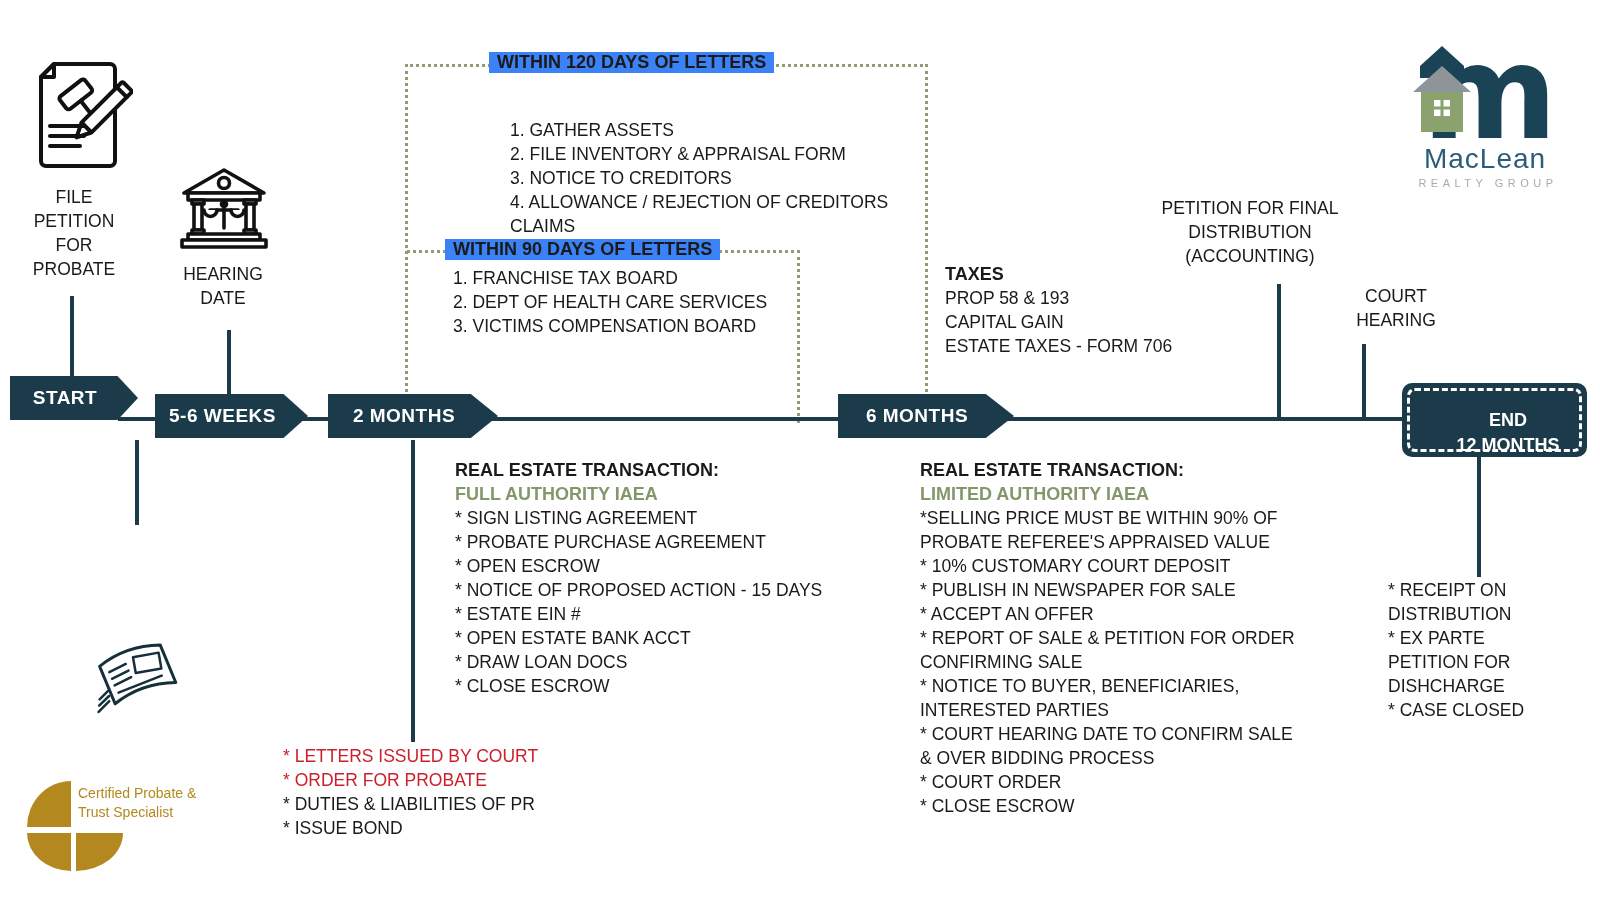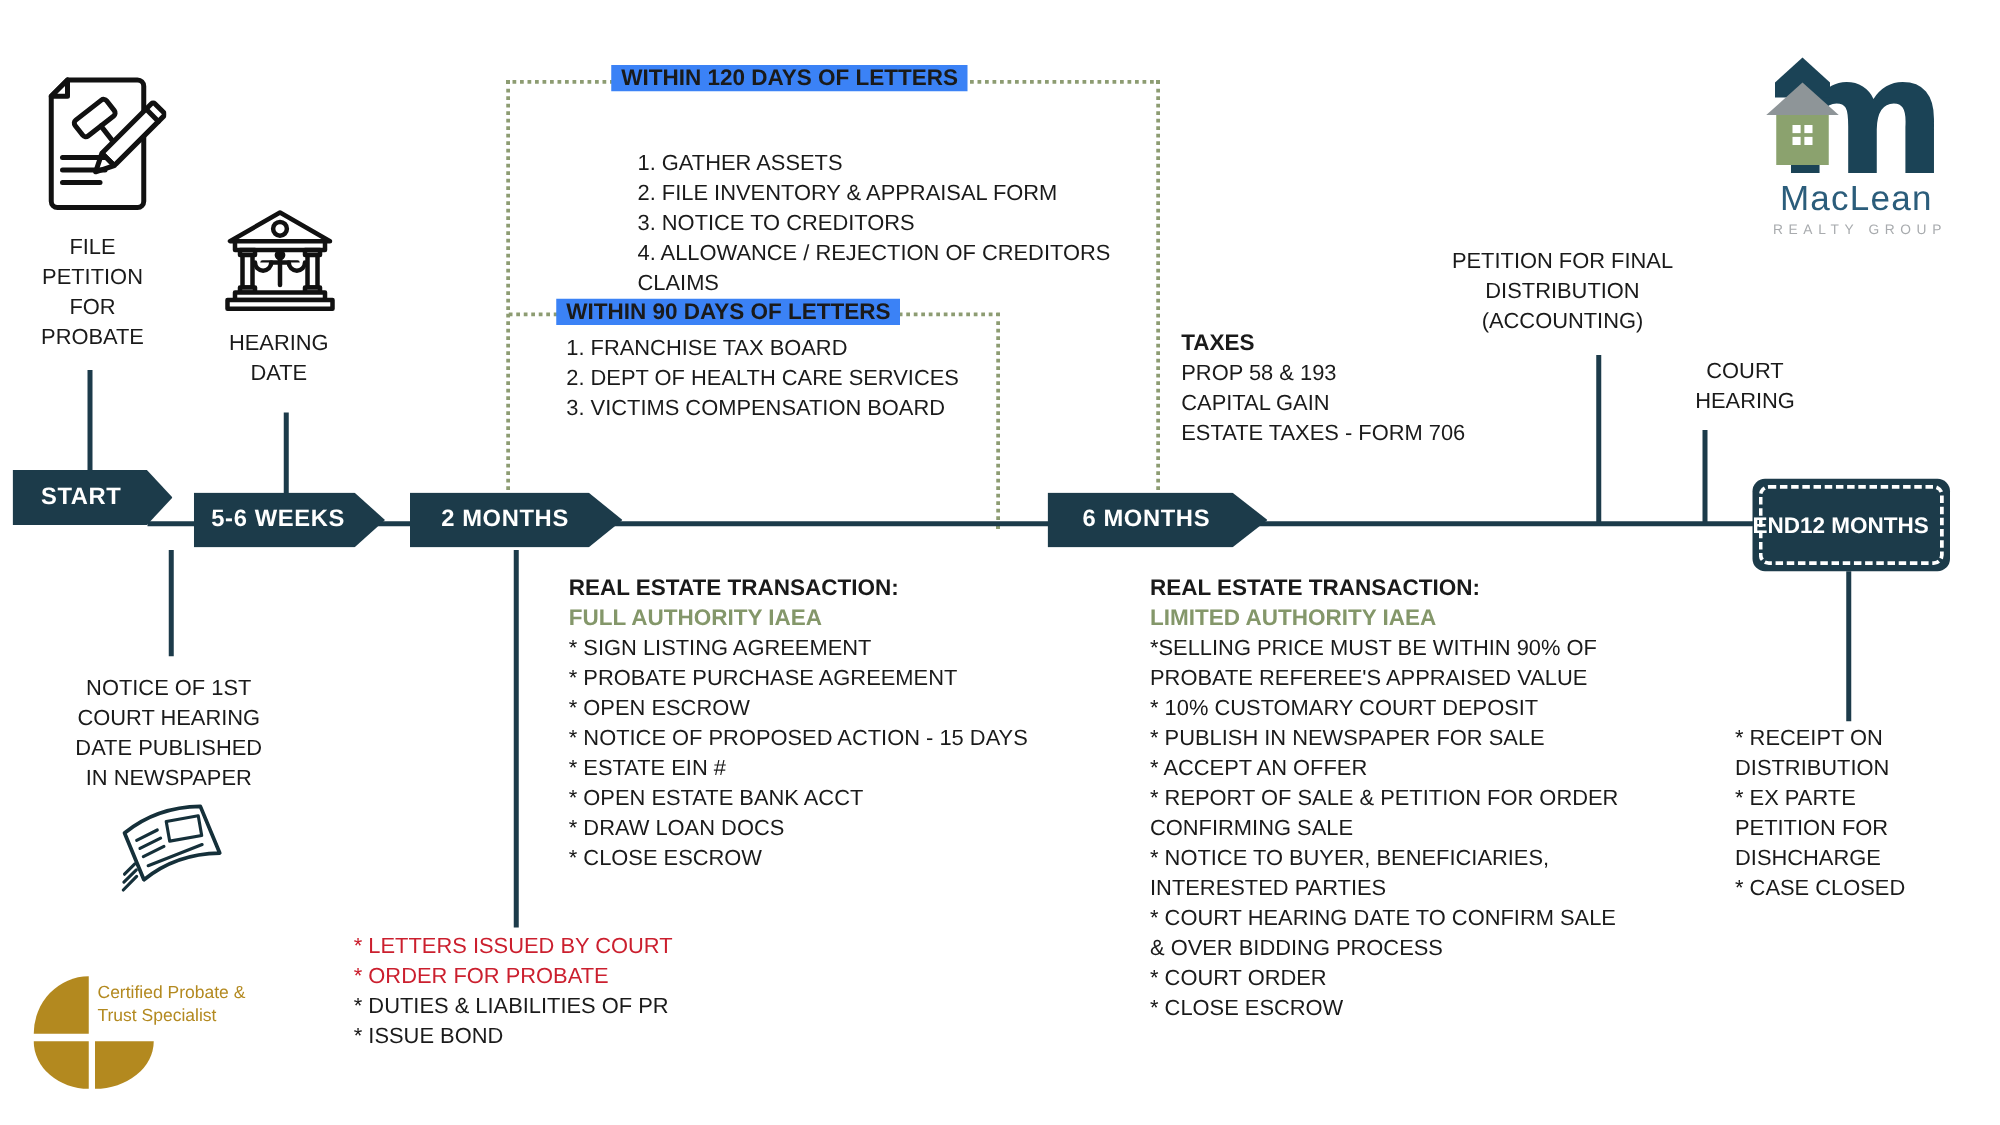--- a/index.html
+++ b/index.html
@@ -6,22 +6,22 @@
   .canvas{position:relative;width:1600px;height:900px;background:#fff;overflow:hidden;
           font-family:"Liberation Sans",sans-serif;color:#1a1a1a;}
   .abs{position:absolute;}
   
   .mainline{position:absolute;height:4px;background:#1c3b4a;z-index:1;}
   .vline{position:absolute;width:4px;background:#1c3b4a;z-index:1;}
   .chev{position:absolute;height:44px;background:#1c3b4a;z-index:2;display:flex;align-items:center;
         justify-content:center;color:#fff;font-weight:bold;font-size:19px;letter-spacing:.5px;
         clip-path:polygon(0 0,84% 0,100% 50%,84% 100%,0 100%);padding-right:18px;box-sizing:border-box;}
   .endbox{position:absolute;background:#1c3b4a;border-radius:10px;z-index:2;display:flex;
-          align-items:center;justify-content:flex-start;flex-direction:row;color:#fff;font-weight:bold;
-          font-size:18px;line-height:1.35;}
+          align-items:center;justify-content:flex-end;flex-direction:column;color:#fff;font-weight:bold;
+          font-size:18px;line-height:1.35;padding-left:27px;}
   .endbox .dash{position:absolute;inset:5px;border:3px dashed #fff;border-radius:8px;}
   
   .dotbox-outer{position:absolute;border-top:3px dotted #8d9c72;border-left:3px dotted #8d9c72;
                 border-right:3px dotted #8d9c72;z-index:0;}
   .dotbox-inner{position:absolute;border-top:3px dotted #8d9c72;border-right:3px dotted #8d9c72;z-index:0;}
   .boxtitle{position:absolute;background:#3b82f6;font-weight:bold;font-size:18px;padding:0 8px;z-index:3;white-space:nowrap;}
   
   .list{font-size:17.5px;line-height:24px;}
   .list div{white-space:normal;}
   .blocktitle{font-weight:bold;font-size:18px;line-height:24px;}
@@ -121,21 +121,20 @@
   <div class="chev" style="left:10px;top:376px;width:128px;">START</div>
   <div class="chev" style="left:155px;top:394px;width:153px;">5-6 WEEKS</div>
   <div class="chev" style="left:328px;top:394px;width:170px;">2 MONTHS</div>
   <div class="chev" style="left:838px;top:394px;width:176px;">6 MONTHS</div>
   <div class="endbox" style="left:1402px;top:383px;width:158px;height:74px;">
     <div class="dash"></div>
     <div>END</div>
     <div>12 MONTHS</div>
   </div>
 
-  <div class="milelabel abs" style="left:60px;top:538px;width:150px;">NOTICE OF 1ST COURT HEARING DATE PUBLISHED IN NEWSPAPER</div>
   <svg class="abs" style="left:86px;top:640px;" width="100" height="78" viewBox="0 0 100 78" fill="none" stroke="#15303a" stroke-width="3" stroke-linejoin="round" stroke-linecap="round">
     <g transform="rotate(-14 50 40)">
       <path d="M10,50 l10,-6 m-12,12 l12,-7 m-14,13 l13,-8" stroke-width="2.5"></path>
       <path d="M18,18 q30,-14 64,-6 l6,40 q-34,-8 -64,6 z" fill="#fff"></path>
       <rect x="52" y="18" width="26" height="16" transform="rotate(4 65 26)" fill="#fff" stroke-width="2.5"></rect>
       <line x1="26" y1="26" x2="44" y2="22" stroke-width="2.5"></line>
       <line x1="27" y1="33" x2="45" y2="29" stroke-width="2.5"></line>
       <line x1="28" y1="40" x2="46" y2="36" stroke-width="2.5"></line>
       <line x1="30" y1="48" x2="76" y2="42" stroke-width="2.5"></line>
     </g>

